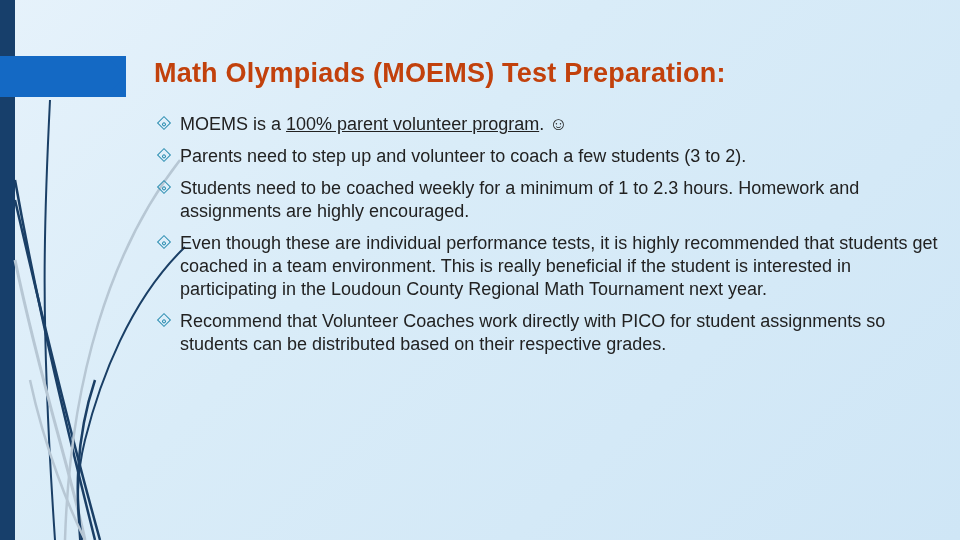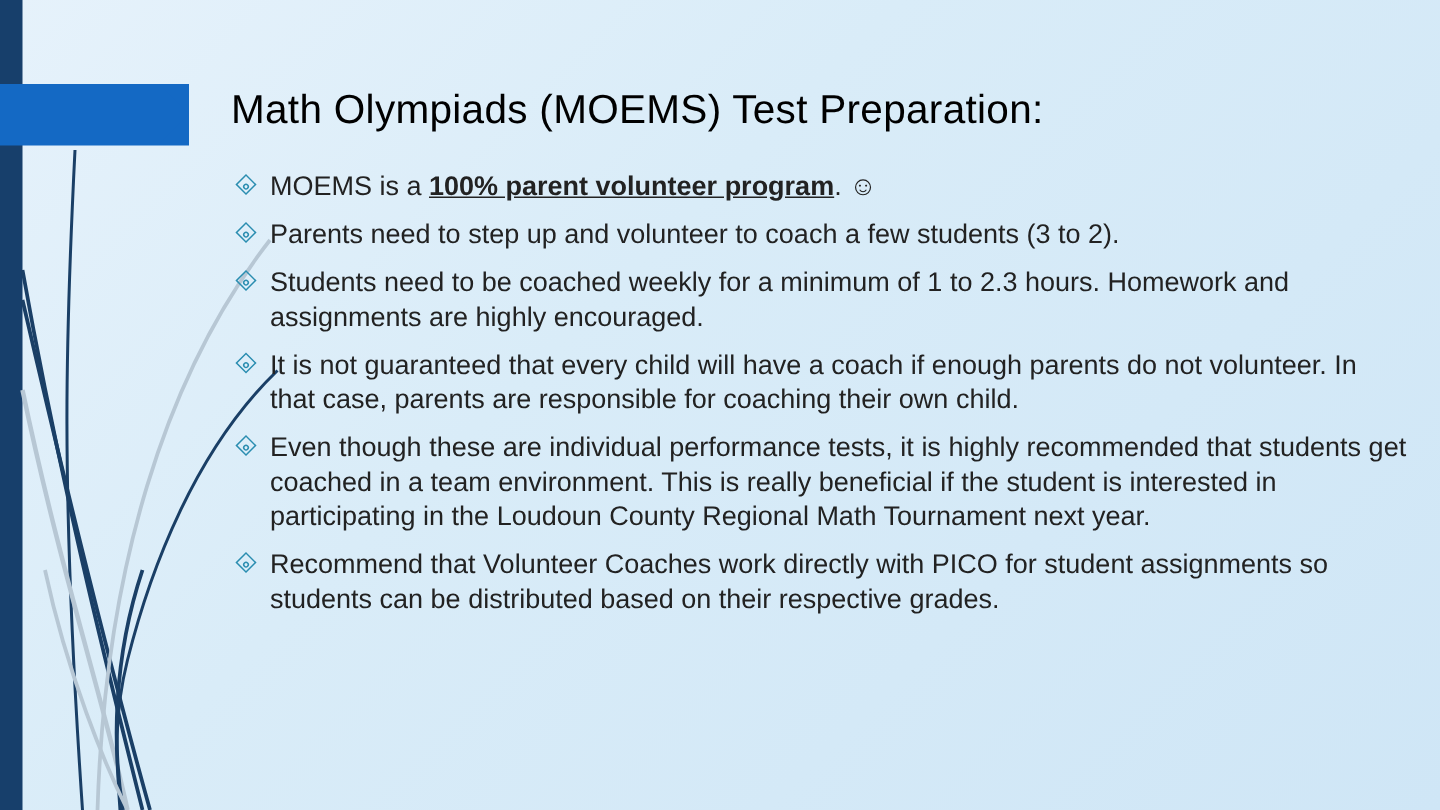--- a/index.html
+++ b/index.html
@@ -4,26 +4,26 @@
 <style>
   html, body { margin:0; padding:0; }
   body { width:960px; height:540px; overflow:hidden; position:relative;
     font-family:"Liberation Sans", sans-serif;
     background: linear-gradient(135deg, #e6f2fb 0%, #d9ecf8 40%, #cfe6f6 100%); }
   .sidebar-bar { position:absolute; left:0; top:0; width:15px; height:540px; background:#173f6b; }
   .arrow-banner { position:absolute; left:0; top:56px; width:126px; height:41px; background:#1469c4; }
   .arrow-banner-tip { position:absolute; left:106px; top:56px; width:0; height:0;
     border-top:20.5px solid transparent; border-bottom:20.5px solid transparent; border-left:20px solid #1469c4; }
   .curves { position:absolute; left:0; top:0; width:960px; height:540px; pointer-events:none; }
-  .title { position:absolute; left:154px; top:58px; font-size:27px; font-weight:normal; color:#000000; margin:0; letter-spacing:0.2px; }
+  .title { position:absolute; left:154px; top:58px; font-size:27px; font-weight:bold; color:#c2410c; margin:0; letter-spacing:0.2px; }
   ul.bullets { position:absolute; left:158px; top:113px; width:780px; margin:0; padding:0; list-style:none; }
   ul.bullets li { position:relative; padding-left:22px; font-size:18px; line-height:23px; color:#222; margin-bottom:9px; }
   .bullet-icon { position:absolute; left:1px; top:5px; width:10px; height:10px; border:1.5px solid #2a8db0; transform:rotate(45deg); box-sizing:border-box; }
   .bullet-icon::after { content:""; position:absolute; left:2.5px; top:2.5px; width:2px; height:2px; border:1px solid #2a8db0; border-radius:50%; }
-  .emph { font-weight:bold; text-decoration:underline; }
+  .emph { font-weight:normal; text-decoration:underline; }
 </style>
 </head>
 <body>
 
 <div class="sidebar-bar"></div>
 <div class="arrow-banner"></div>
 <div class="arrow-banner-tip"></div>
 
 <svg class="curves" viewBox="0 0 960 540">
   <path d="M50 100 C 44 220, 40 320, 55 540" stroke="#1a3f66" stroke-width="2" fill="none"></path>
@@ -46,23 +46,19 @@
   <li>
     <span class="bullet-icon"></span>
     <span>Parents need to step up and volunteer to coach a few students (3 to 2).</span>
   </li>
   <li>
     <span class="bullet-icon"></span>
     <span>Students need to be coached weekly for a minimum of 1 to 2.3 hours. Homework and assignments are highly encouraged.</span>
   </li>
   <li>
     <span class="bullet-icon"></span>
-    <span>It is not guaranteed that every child will have a coach if enough parents do not volunteer. In that case, parents are responsible for coaching their own child.</span>
-  </li>
-  <li>
-    <span class="bullet-icon"></span>
     <span>Even though these are individual performance tests, it is highly recommended that students get coached in a team environment. This is really beneficial if the student is interested in participating in the Loudoun County Regional Math Tournament next year.</span>
   </li>
   <li>
     <span class="bullet-icon"></span>
     <span>Recommend that Volunteer Coaches work directly with PICO for student assignments so students can be distributed based on their respective grades.</span>
   </li>
 </ul>
 
 </body></html>

